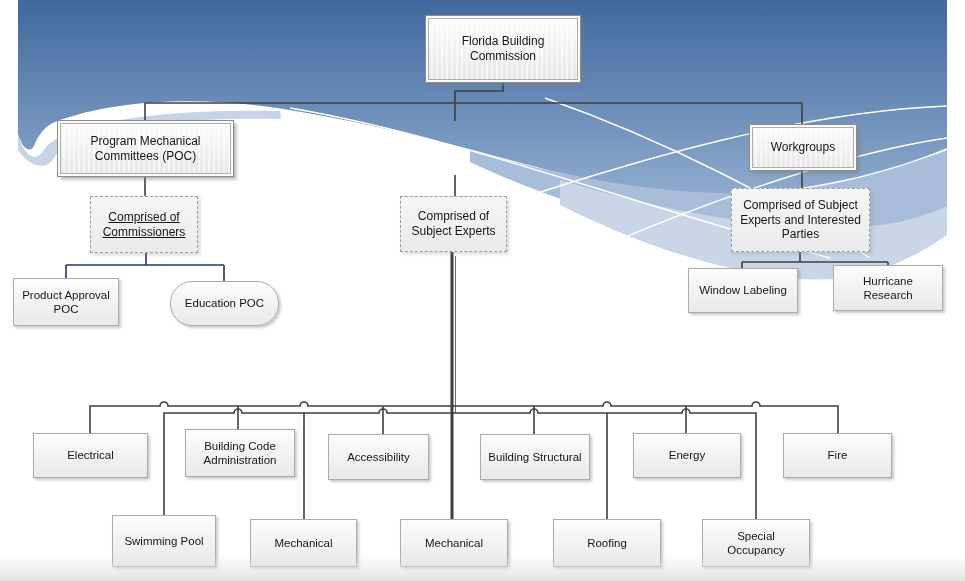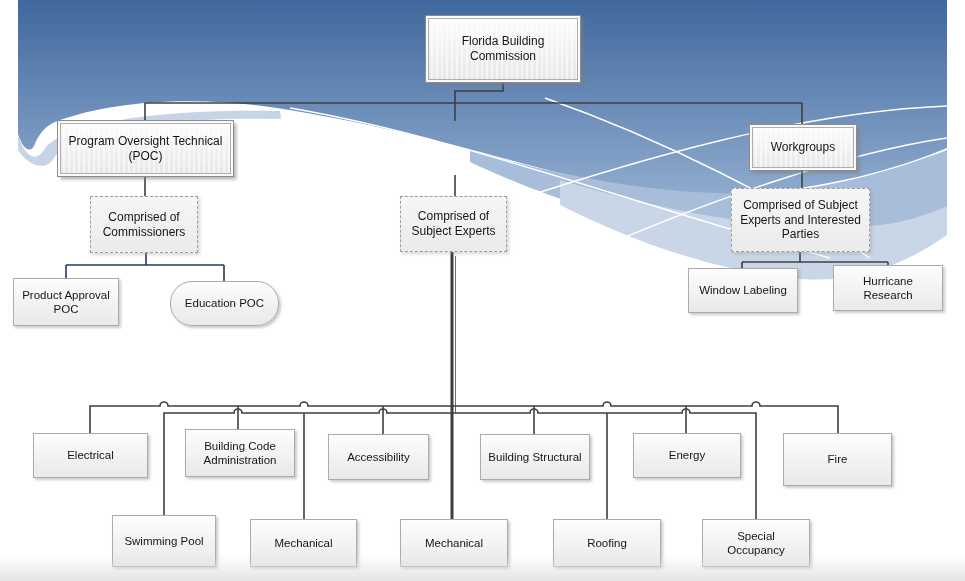--- a/index.html
+++ b/index.html
@@ -128,26 +128,26 @@
       <path d="M534 406 L534 434"></path>
       <path d="M686 406 L686 433"></path>
 
       <path d="M304 413 L304 519"></path>
       <path d="M607 413 L607 519"></path>
     </g>
   </svg>
 
   <div class="n frame" style="left:425px;top:15px;width:156px;height:68px;">Florida Building Commission</div>
 
-  <div class="n frame" style="left:57px;top:120px;width:177px;height:57px;">Program Oversight Technical (POC)</div>
+  <div class="n frame" style="left:57px;top:120px;width:177px;height:57px;">Program Mechanical Committees (POC)</div>
 
 
   <div class="n frame" style="left:749px;top:124px;width:108px;height:47px;">Workgroups</div>
 
-  <div class="n dashed" style="left:90px;top:196px;width:108px;height:57px;">Comprised of Commissioners</div>
+  <div class="n dashed" style="left:90px;top:196px;width:108px;height:57px;text-decoration:underline;">Comprised of Commissioners</div>
 
   <div class="n dashed" style="left:400px;top:196px;width:107px;height:56px;">Comprised of Subject Experts</div>
 
   <div class="n dashed" style="left:731px;top:188px;width:139px;height:64px;">Comprised of Subject Experts and Interested Parties</div>
 
   <div class="n leaf" style="left:13px;top:278px;width:106px;height:48px;">Product Approval POC</div>
 
   <div class="n leaf" style="left:170px;top:281px;width:109px;height:45px;border-radius:22px;">Education POC</div>
 
   <div class="n leaf" style="left:688px;top:268px;width:110px;height:45px;">Window Labeling</div>
@@ -157,21 +157,21 @@
   <div class="n leaf" style="left:33px;top:433px;width:115px;height:45px;text-align:center;">Electrical</div>
 
   <div class="n leaf" style="left:185px;top:429px;width:110px;height:48px;">Building Code Administration</div>
 
   <div class="n leaf" style="left:328px;top:434px;width:101px;height:46px;">Accessibility</div>
 
   <div class="n leaf" style="left:480px;top:434px;width:110px;height:46px;">Building Structural</div>
 
   <div class="n leaf" style="left:633px;top:433px;width:108px;height:45px;">Energy</div>
 
-  <div class="n leaf" style="left:783px;top:433px;width:109px;height:53px;">Fire</div>
+  <div class="n leaf" style="left:783px;top:433px;width:109px;height:45px;">Fire</div>
 
   <div class="n leaf" style="left:112px;top:515px;width:104px;height:52px;">Swimming Pool</div>
 
   <div class="n leaf" style="left:250px;top:519px;width:107px;height:48px;">Mechanical</div>
 
   <div class="n leaf" style="left:400px;top:519px;width:108px;height:48px;">Mechanical</div>
 
   <div class="n leaf" style="left:553px;top:519px;width:108px;height:48px;">Roofing</div>
 
   <div class="n leaf" style="left:702px;top:519px;width:108px;height:48px;">Special Occupancy</div>

